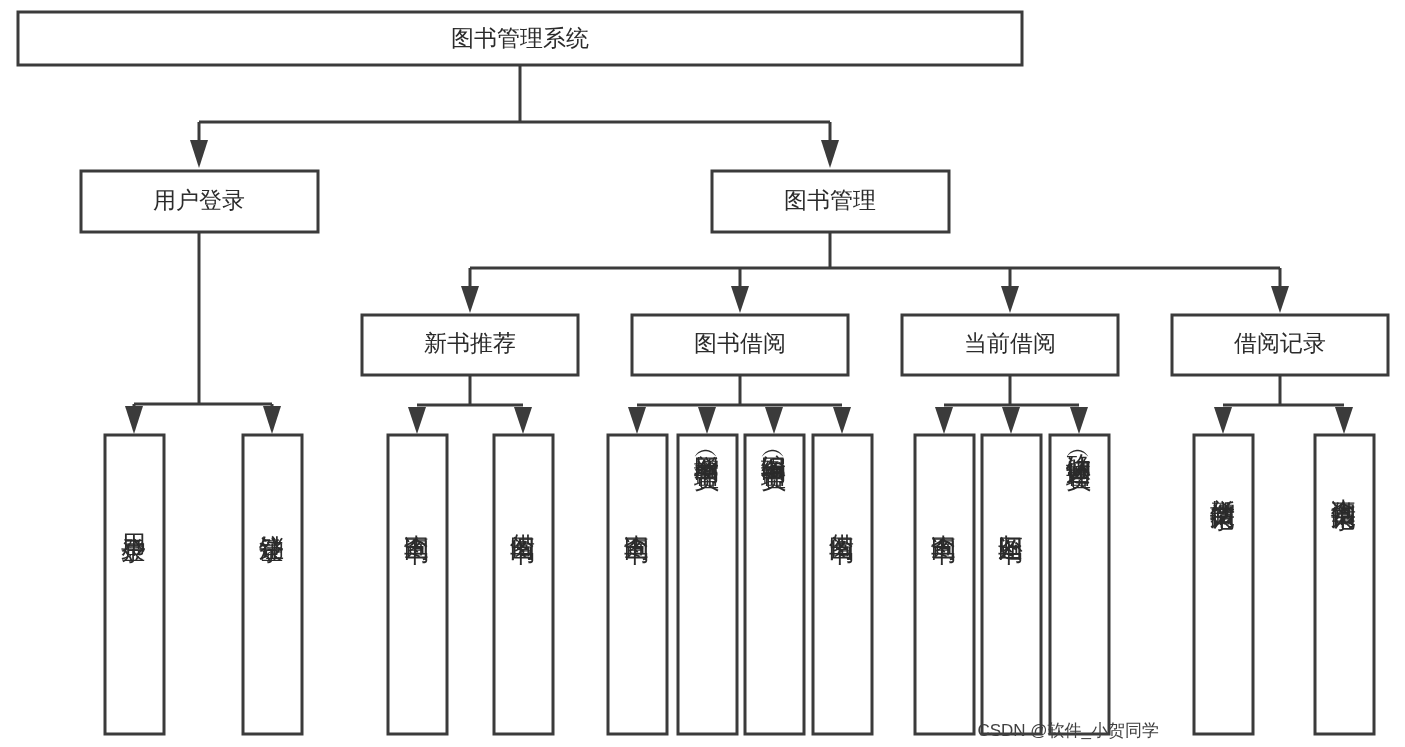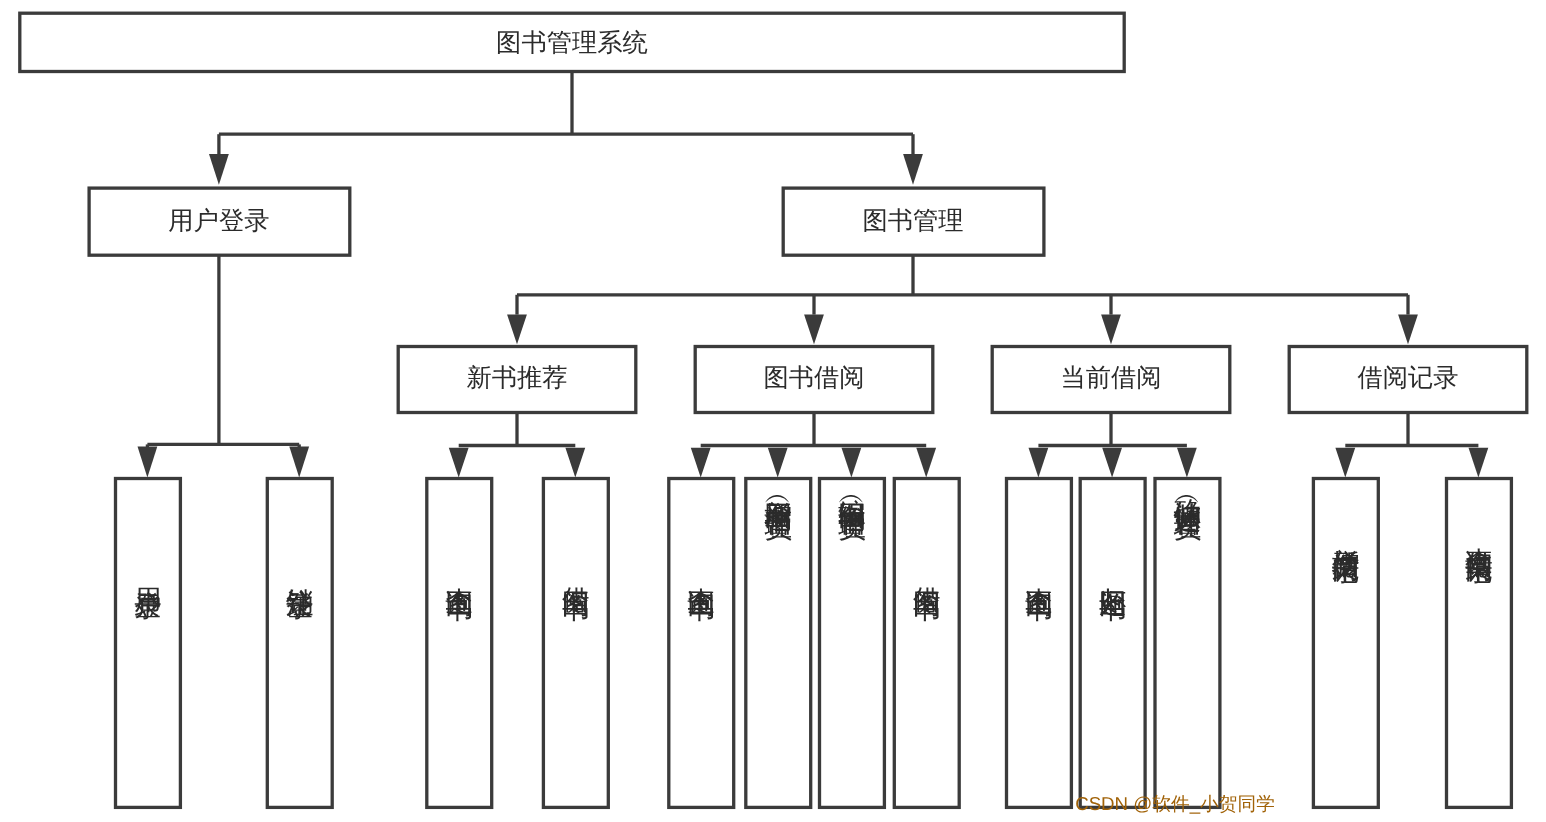--- a/index.html
+++ b/index.html
@@ -55,21 +55,21 @@
     text-orientation: upright;
     text-anchor: middle;
     letter-spacing: 2px;
   }
   .watermark {
     position: absolute;
     right: 10px;
     bottom: 5px;
     font-family: "Liberation Sans", "DejaVu Sans", sans-serif;
     font-size: 17px;
-    color: #a16207;
+    color: #404040;
     white-space: nowrap;
     pointer-events: none;
   }
 </style>
 </head>
 <body>
 
 <div id="diagram-root">
   <svg class="flow" viewBox="0 0 1405 747" xmlns="http://www.w3.org/2000/svg">
 

